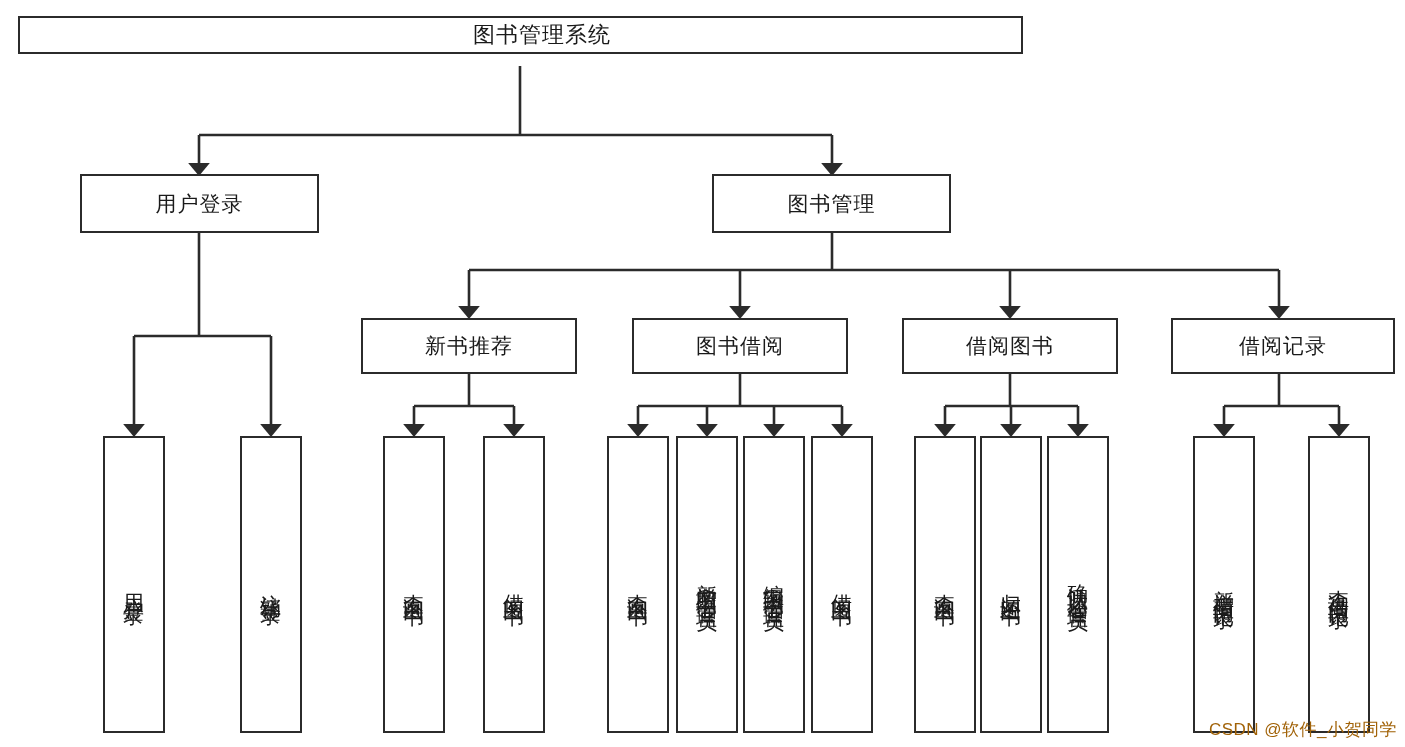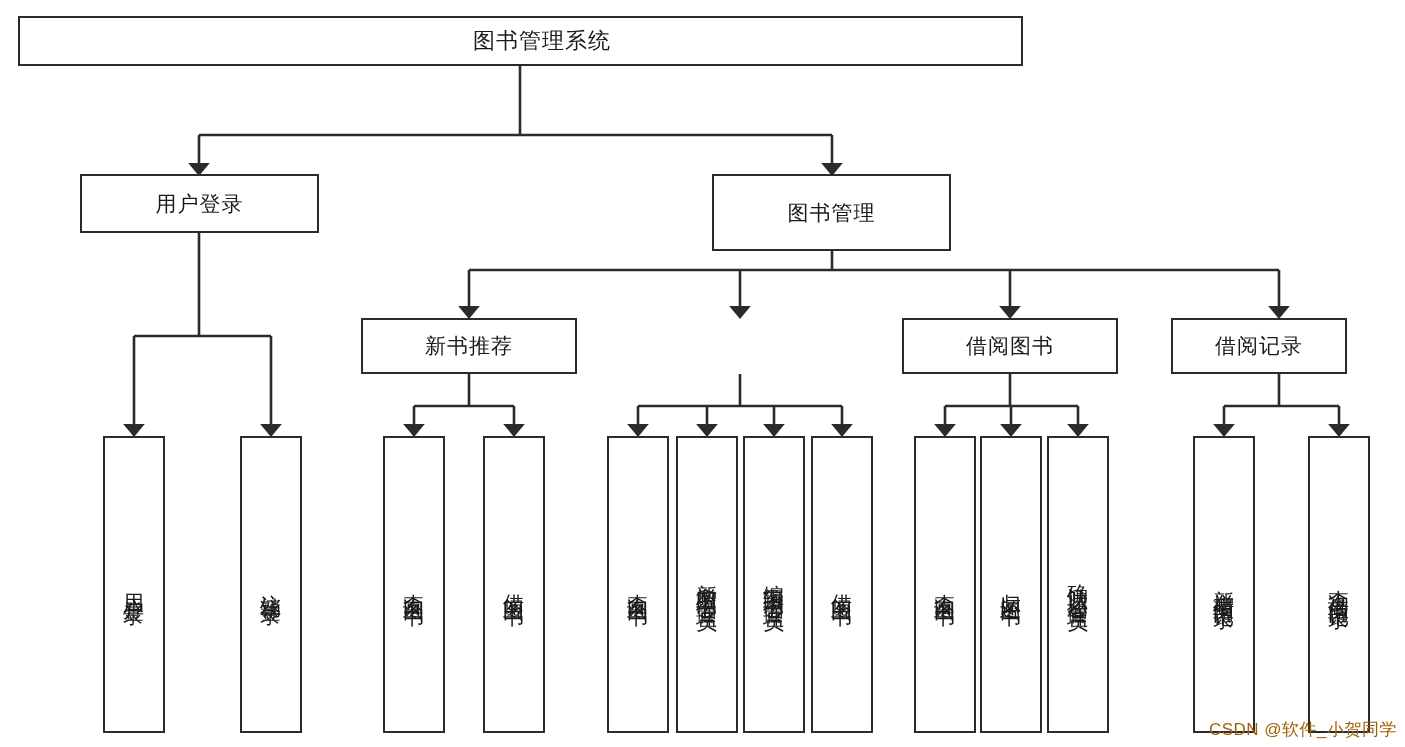--- a/index.html
+++ b/index.html
@@ -70,38 +70,41 @@
       <path d="M1011,406 L1011,427" marker-end="url(#ah)"></path>
       <path d="M1078,406 L1078,427" marker-end="url(#ah)"></path>
 
       <path d="M1279,374 L1279,406"></path>
       <path d="M1224,406 L1339,406"></path>
       <path d="M1224,406 L1224,427" marker-end="url(#ah)"></path>
       <path d="M1339,406 L1339,427" marker-end="url(#ah)"></path>
     </g>
   </svg>
 
-  <div class="node h root" style="left:18px;top:16px;width:1005px;height:50px;padding-left:43px;">
+  <div class="node h root" style="left:18px;top:16px;width:1005px;height:38px;padding-left:43px;">
     <span>图书管理系统</span>
   </div>
 
   <div class="node h" style="left:80px;top:174px;width:239px;height:59px;">
     <span>用户登录</span>
   </div>
-  <div class="node h" style="left:712px;top:174px;width:239px;height:77px;">
+  <div class="node h" style="left:712px;top:174px;width:239px;height:59px;">
     <span>图书管理</span>
   </div>
 
   <div class="node h" style="left:361px;top:318px;width:216px;height:56px;">
     <span>新书推荐</span>
   </div>
+  <div class="node h" style="left:632px;top:318px;width:216px;height:56px;">
+    <span>图书借阅</span>
+  </div>
   <div class="node h" style="left:902px;top:318px;width:216px;height:56px;">
     <span>借阅图书</span>
   </div>
-  <div class="node h" style="left:1171px;top:318px;width:176px;height:56px;">
+  <div class="node h" style="left:1171px;top:318px;width:224px;height:56px;">
     <span>借阅记录</span>
   </div>
 
   <div class="node v" style="left:103px;top:436px;width:62px;height:297px;">
     <span>用户登录</span>
   </div>
   <div class="node v" style="left:240px;top:436px;width:62px;height:297px;">
     <span>注销登录</span>
   </div>
 

